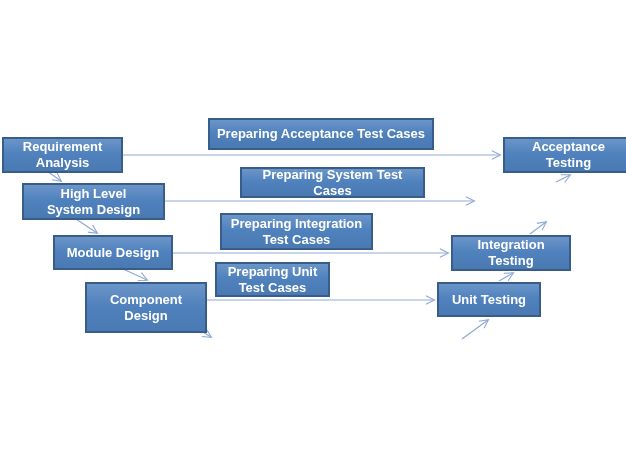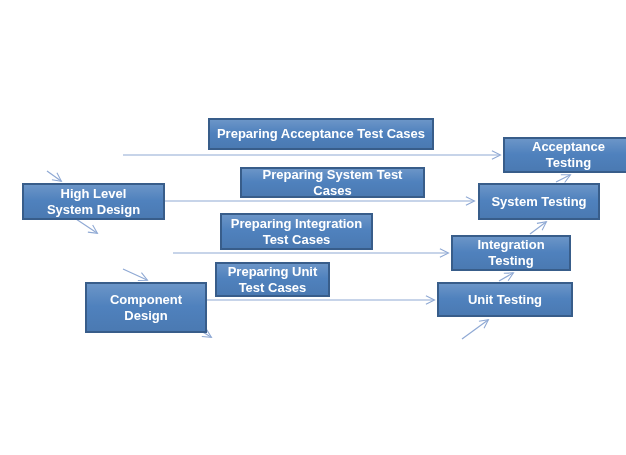--- a/index.html
+++ b/index.html
@@ -90,23 +90,30 @@
     <line x1="76" y1="219" x2="97" y2="233" marker-end="url(#arrow)"></line>
     <line x1="123" y1="269" x2="147" y2="280" marker-end="url(#arrow)"></line>
     <line x1="181" y1="319" x2="211" y2="337" marker-end="url(#arrow)"></line>
 
     <line x1="462" y1="339" x2="488" y2="320" marker-end="url(#arrow)"></line>
     <line x1="499" y1="281" x2="513" y2="273" marker-end="url(#arrow)"></line>
     <line x1="530" y1="234" x2="546" y2="222" marker-end="url(#arrow)"></line>
     <line x1="556" y1="182" x2="570" y2="175" marker-end="url(#arrow)"></line>
   </svg>
 
+  <div class="box" style="left:2px;top:137px;width:121px;height:36px;">
+    <span>Requirement
+Analysis</span>
+  </div>
   <div class="box" style="left:22px;top:183px;width:143px;height:37px;">
     <span>High Level
 System Design</span>
+  </div>
+  <div class="box" style="left:53px;top:235px;width:120px;height:35px;">
+    <span>Module Design</span>
   </div>
   <div class="box" style="left:85px;top:282px;width:122px;height:51px;">
     <span>Component
 Design</span>
   </div>
 
   <div class="box" style="left:208px;top:118px;width:226px;height:32px;">
     <span>Preparing Acceptance Test Cases</span>
   </div>
   <div class="box" style="left:208px;top:167px;width:185px;height:31px;margin-left:32px;">
@@ -119,25 +126,22 @@
   </div>
   <div class="box" style="left:215px;top:262px;width:115px;height:35px;">
     <span>Preparing Unit
 Test Cases</span>
   </div>
 
   <div class="box" style="left:503px;top:137px;width:131px;height:36px;">
     <span>Acceptance
 Testing</span>
   </div>
-  <div class="box" style="left:478px;top:183px;width:122px;height:37px;">
-    <span>System Testing</span>
-  </div>
   <div class="box" style="left:451px;top:235px;width:120px;height:36px;">
     <span>Integration
 Testing</span>
   </div>
-  <div class="box" style="left:437px;top:282px;width:136px;height:35px;">
+  <div class="box" style="left:437px;top:282px;width:104px;height:35px;">
     <span>Unit Testing</span>
   </div>
 
 
 </div>
 
 </body></html>

